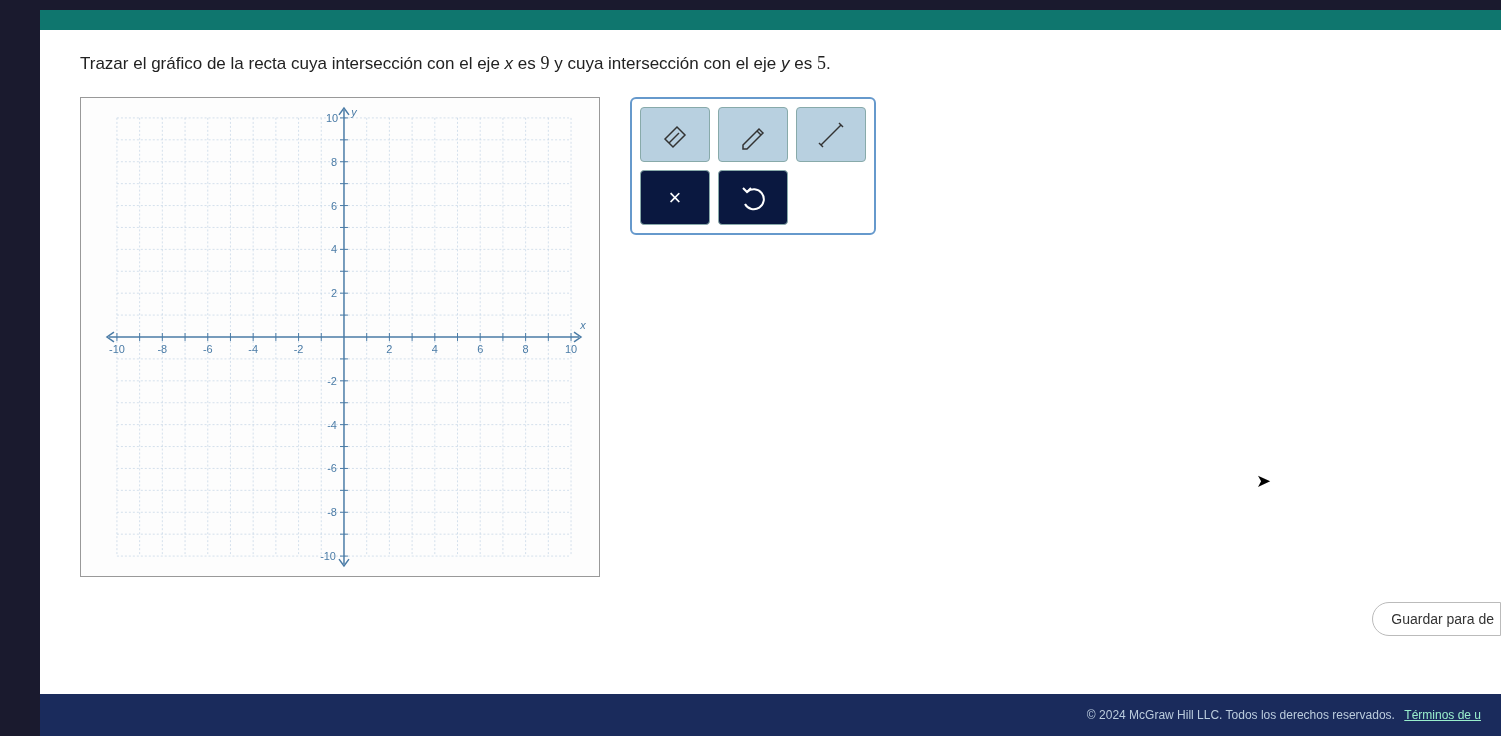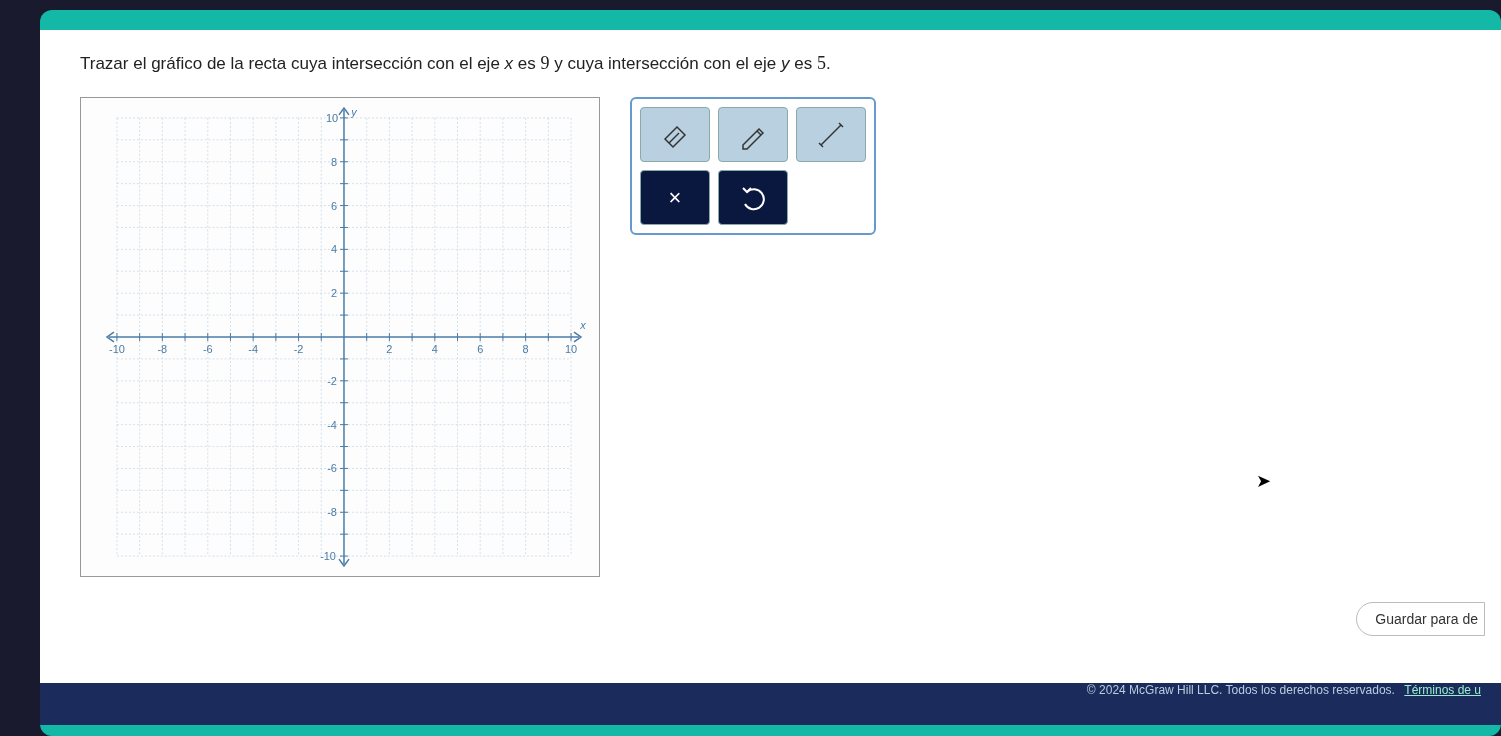--- a/index.html
+++ b/index.html
@@ -10,22 +10,22 @@
     height: 736px;
     overflow: hidden;
     position: relative;
   }
   .screen-frame {
     position: absolute;
     top: 10px;
     left: 40px;
     right: 0;
     bottom: 0;
-    background: #14b8a6;
-    border-radius: 12px;
+    background: #0f766e;
+    border-radius: 0;
     overflow: hidden;
   }
   .content-area {
     background: #ffffff;
     margin: 20px 0 0 0;
     padding: 20px 40px 0 40px;
     height: calc(100% - 60px);
     position: relative;
   }
   .question-text {
@@ -71,37 +71,38 @@
   .tool-btn.dark {
     background: #0a1840;
     color: #fff;
   }
   .tool-btn.empty { visibility: hidden; }
   .tool-btn svg { width: 32px; height: 32px; }
   .tool-x { font-size: 22px; color: #fff; }
   .tool-undo svg { stroke: #fff; }
   .save-pill {
     position: absolute;
-    right: 16px;
+    right: 0;
     bottom: 60px;
     background: #fff;
     border: 1px solid #bbb;
     border-radius: 20px 0 0 20px;
     padding: 8px 6px 8px 18px;
     font-size: 14px;
     color: #333;
   }
   .footer-bar {
     position: absolute;
-    bottom: 11px;
+    bottom: 0;
     left: 0;
     right: 0;
     height: 42px;
     background: #1a2b5c;
     display: flex;
+    align-items: center;
     justify-content: space-between;
     padding: 0 20px 0 60px;
   }
   .verify-btn {
     position: absolute;
     left: 140px;
     bottom: 10px;
     background: #0b7fd6;
     color: #fff;
     border: none;

